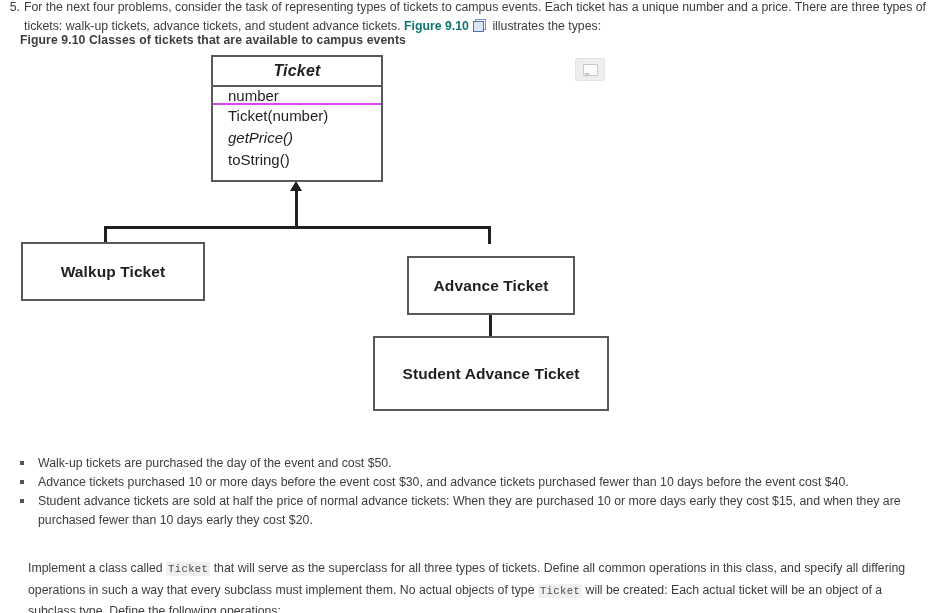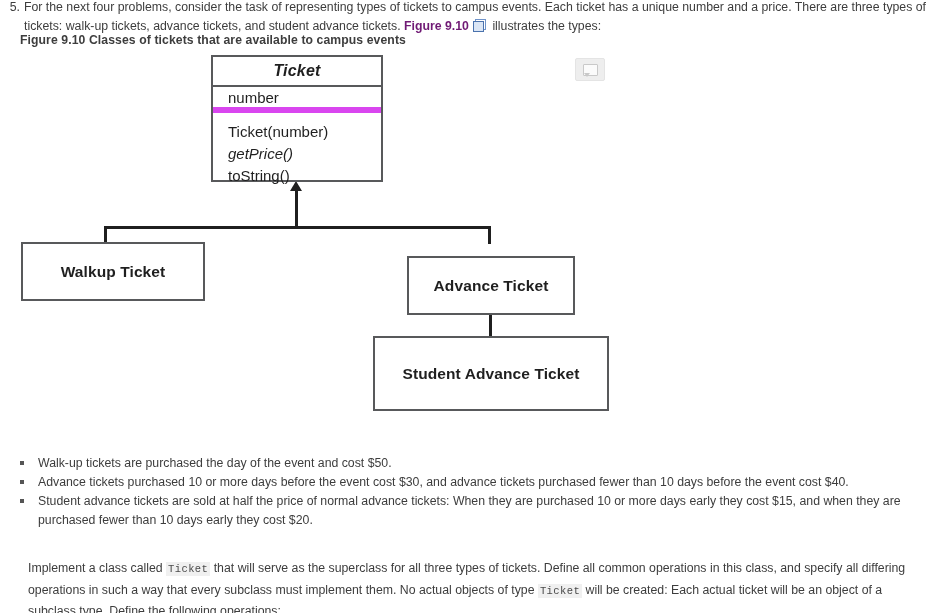--- a/index.html
+++ b/index.html
@@ -39,21 +39,21 @@
     color: #3d3d3d;
   }
   .intro-body {
     flex: 1 1 auto;
     padding-right: 6px;
   }
   .intro-body p {
     margin: 0;
   }
   .fig-link {
-    color: #701a75;
+    color: #0f766e;
     font-weight: bold;
     cursor: pointer;
   }
   .popout-icon {
     display: inline-block;
     width: 13px;
     height: 13px;
     position: relative;
     vertical-align: -2px;
     margin: 0 3px 0 4px;
@@ -149,29 +149,29 @@
     justify-content: center;
     padding-left: 0;
     border-bottom: 2px solid #58595b;
     font-size: 16px;
     font-weight: bold;
     font-style: italic;
     color: #1f1f1f;
     letter-spacing: 0.2px;
   }
   #box-ticket .attr {
-    height: 26px;
-    border-bottom: 6px solid #d946ef;
+    height: 18px;
+    border-bottom: 2px solid #d946ef;
     font-size: 15px;
     color: #1f1f1f;
   }
   #box-ticket .ops {
     height: 65px;
     display: block;
-    padding-top: 8px;
+    padding-top: 0;
   }
   #box-ticket .ops .op {
     font-size: 15px;
     color: #1f1f1f;
     line-height: 22px;
     white-space: nowrap;
   }
   #box-ticket .ops .op.abstract {
     font-style: italic;
   }

